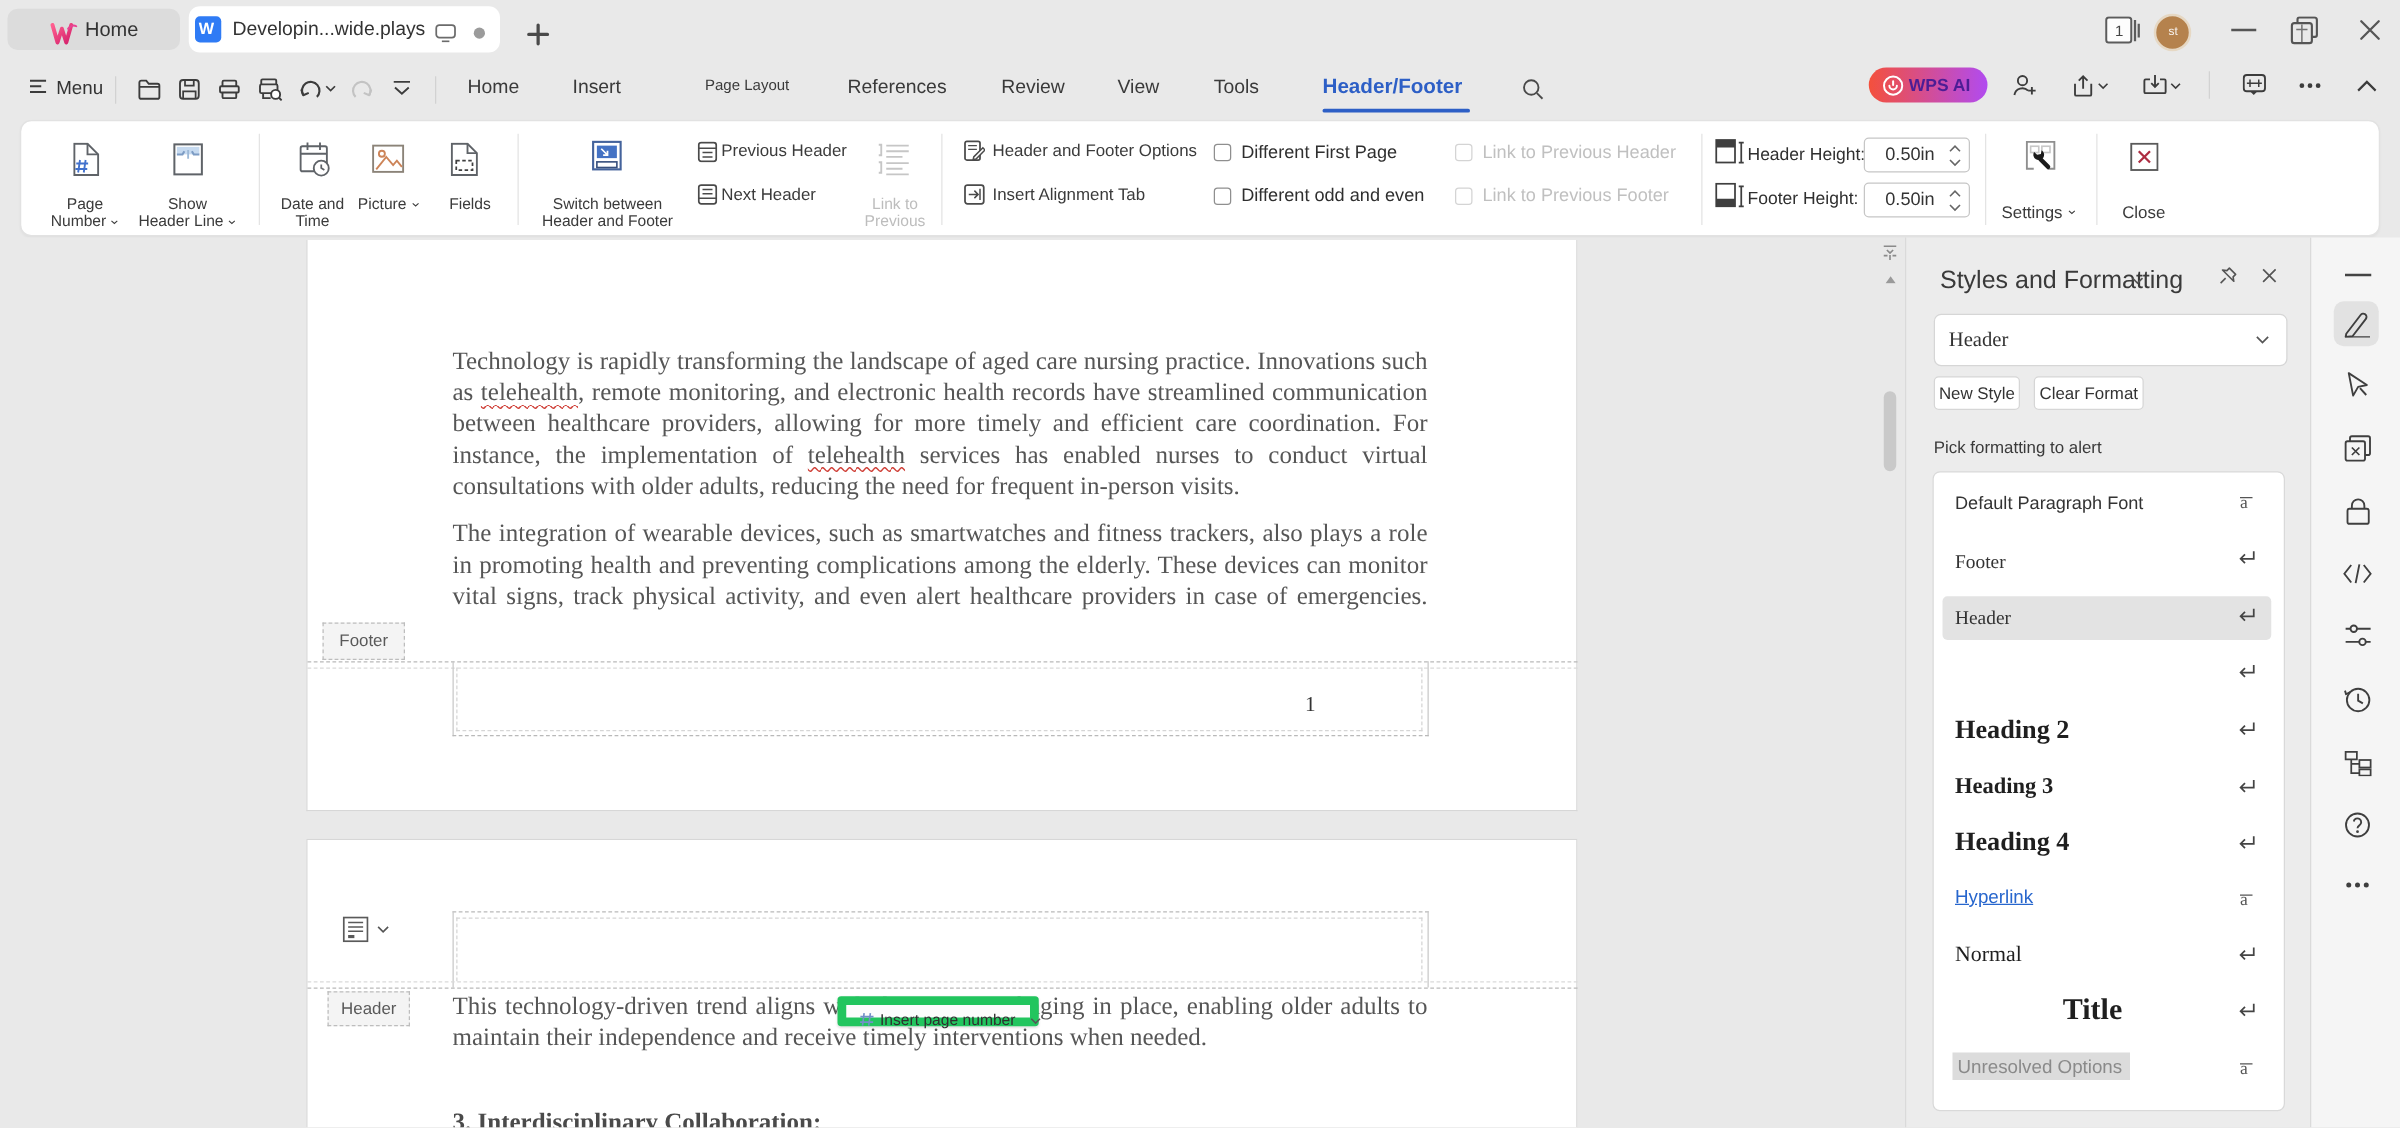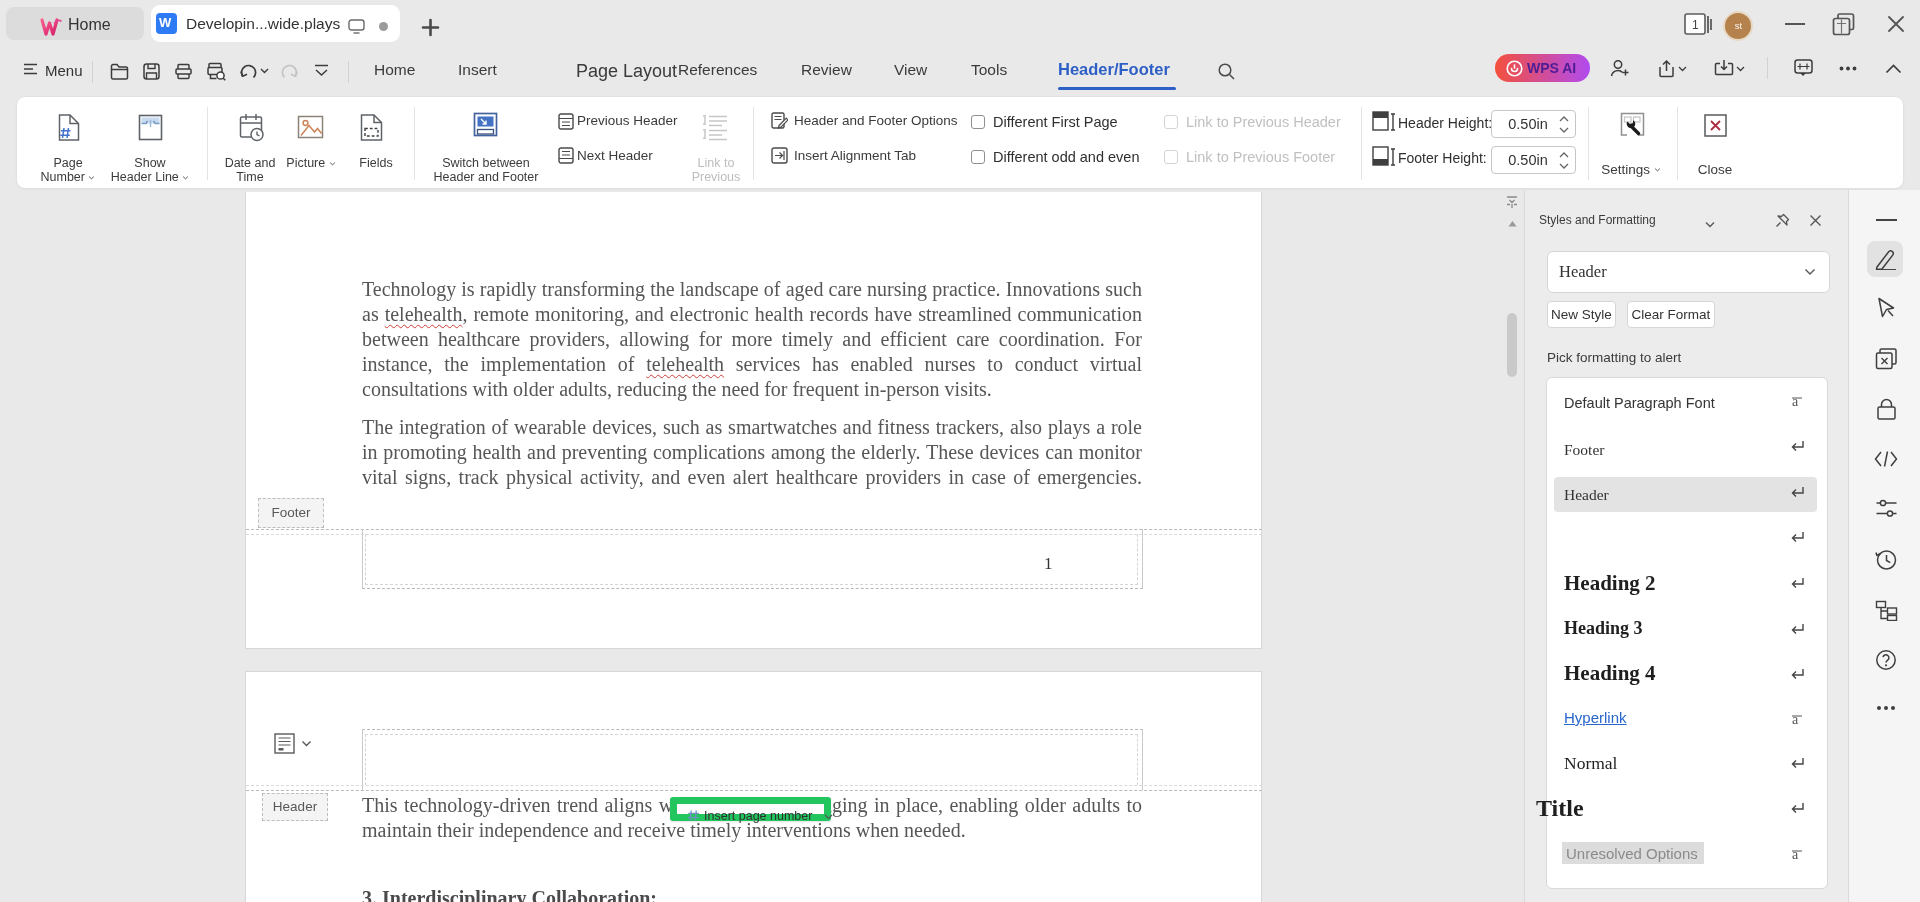--- a/index.html
+++ b/index.html
@@ -102,21 +102,21 @@
     <path d="M16 9.5 L14.4 14.2 L10 12.3" fill="none" stroke="#c3c3c3" stroke-width="1.7" stroke-linejoin="round"></path>
   </svg>
   <svg class="abs" style="left:313px;top:10px" width="17" height="15" viewBox="0 0 17 15">
     <path d="M2 1.5 h13" stroke="#3c3c3c" stroke-width="1.5"></path>
     <path d="M3 6 L8.5 11 L14 6" fill="none" stroke="#3c3c3c" stroke-width="1.5"></path>
   </svg>
   <div class="sep" style="left:348px;top:7px;height:22px"></div>
 
   <div class="abs" style="left:374px;top:7px;font-size:15.5px">Home</div>
   <div class="abs" style="left:458px;top:7px;font-size:15.5px">Insert</div>
-  <div class="abs" style="left:576px;top:7px;font-size:18px">Page Layout</div>
+  <div class="abs" style="left:564px;top:7px;font-size:12px">Page Layout</div>
   <div class="abs" style="left:678px;top:7px;font-size:15.5px">References</div>
   <div class="abs" style="left:801px;top:7px;font-size:15.5px">Review</div>
   <div class="abs" style="left:894px;top:7px;font-size:15.5px">View</div>
   <div class="abs" style="left:971px;top:7px;font-size:15.5px">Tools</div>
   <div class="abs" style="left:1058px;top:6px;font-size:16.5px;font-weight:bold;color:#2d5fc6">Header/Footer</div>
   <div class="abs" style="left:1058px;top:33px;width:118px;height:3px;background:#2d5fc6;border-radius:2px"></div>
   <svg class="abs" style="left:1217px;top:8px" width="19" height="19" viewBox="0 0 19 19">
     <circle cx="8" cy="8" r="5.8" fill="none" stroke="#4a4a4a" stroke-width="1.5"></circle>
     <path d="M12.5 12.5 L17 17" stroke="#4a4a4a" stroke-width="1.5"></path>
   </svg>
@@ -371,21 +371,21 @@
 
   <svg class="abs" style="left:1505px;top:6px" width="14" height="12" viewBox="0 0 14 12">
     <path d="M2 1 h10 M4.5 4 L7 6.5 L9.5 4 M2 8.5 h3 M9 8.5 h3 M7 8 v4" stroke="#8a8a8a" stroke-width="1.3" fill="none"></path>
   </svg>
   <svg class="abs" style="left:1508px;top:30px" width="9" height="7" viewBox="0 0 9 7">
     <path d="M4.5 1 L8.5 6.5 H0.5 Z" fill="#9a9a9a"></path>
   </svg>
   <div class="abs" style="left:1507px;top:123px;width:10px;height:64px;background:#c9c9c9;border-radius:5px"></div>
 </div>
 <div class="abs" id="panel" style="left:1524px;top:190px;width:324px;height:712px;background:#ececec;border-left:1px solid #dadada">
-  <div class="abs" style="left:14px;top:23px;font-size:12px;color:#3a3a3a">Styles and Formatting</div>
+  <div class="abs" style="left:27px;top:23px;font-size:20px;color:#3a3a3a">Styles and Formatting</div>
   <svg class="abs" style="left:180px;top:31px" width="10" height="7" viewBox="0 0 10 7">
       <path d="M1 1.5 L5 5.5 L9 1.5" fill="none" stroke="#555" stroke-width="1.3"></path>
     </svg>
   <svg class="abs" style="left:250px;top:23px" width="15" height="15" viewBox="0 0 15 15">
     <path d="M8.5 1.5 L13.5 6.5 L11.5 8.5 L12 12 L3 3 L6.5 3.5 Z" fill="none" stroke="#555" stroke-width="1.3" stroke-linejoin="round"></path>
     <path d="M5.5 9.5 L1.5 13.5" stroke="#555" stroke-width="1.3"></path>
   </svg>
   <svg class="abs" style="left:284px;top:24px" width="13" height="13" viewBox="0 0 13 13">
       <path d="M1.5 1.5 L11.5 11.5 M11.5 1.5 L1.5 11.5" stroke="#555" stroke-width="1.4"></path>
     </svg>
@@ -403,21 +403,21 @@
   <div class="abs" style="left:21px;top:187px;width:282px;height:512px;background:#fff;border:1px solid #d9d9d9;border-radius:6px"></div>
   <div class="abs" style="left:39px;top:205px;font-size:14.5px;color:#333">Default Paragraph Font</div>
   <div class="abs" style="left:39px;top:251px;font-family:'Liberation Serif',serif;font-size:15.5px;color:#333">Footer</div>
   <div class="abs" style="left:29px;top:287px;width:263px;height:35px;background:#e3e3e3;border-radius:4px"></div>
   <div class="abs" style="left:39px;top:296px;font-family:'Liberation Serif',serif;font-size:15.5px;color:#333">Header</div>
   <div class="abs" style="left:39px;top:381px;font-family:'Liberation Serif',serif;font-size:21px;font-weight:bold;color:#1f1f1f">Heading 2</div>
   <div class="abs" style="left:39px;top:428px;font-family:'Liberation Serif',serif;font-size:18px;font-weight:bold;color:#1f1f1f">Heading 3</div>
   <div class="abs" style="left:39px;top:471px;font-family:'Liberation Serif',serif;font-size:21px;font-weight:bold;color:#1f1f1f">Heading 4</div>
   <div class="abs" style="left:39px;top:519px;font-size:15px;color:#2766cd;text-decoration:underline">Hyperlink</div>
   <div class="abs" style="left:39px;top:563px;font-family:'Liberation Serif',serif;font-size:17.5px;color:#1f1f1f">Normal</div>
-  <div class="abs" style="left:11px;top:605px;width:276px;font-family:'Liberation Serif',serif;font-size:24px;font-weight:bold;color:#1f1f1f">Title</div>
+  <div class="abs" style="left:11px;top:605px;width:276px;text-align:center;font-family:'Liberation Serif',serif;font-size:24px;font-weight:bold;color:#1f1f1f">Title</div>
   <div class="abs" style="left:37px;top:652px;width:142px;height:22px;background:#dcdcdc"></div>
   <div class="abs" style="left:41px;top:655px;font-size:15px;color:#8a8a8a">Unresolved Options</div>
 
   <svg class="abs" style="left:264px;top:203px" width="16" height="16" viewBox="0 0 16 16">
       <text x="3" y="13" font-size="14" fill="#555" font-family="Liberation Serif">a</text>
       <path d="M3 5 h10" stroke="#555" stroke-width="1"></path>
     </svg>
   <svg class="abs" style="left:264px;top:249px" width="17" height="15" viewBox="0 0 17 15">
       <path d="M14 2 v6 H4 M7 4.5 L3.5 8 L7 11.5" fill="none" stroke="#444" stroke-width="1.4"></path>
     </svg>

